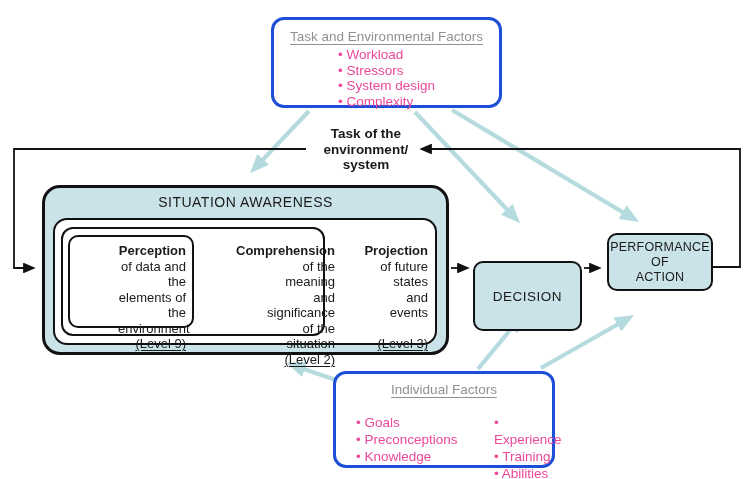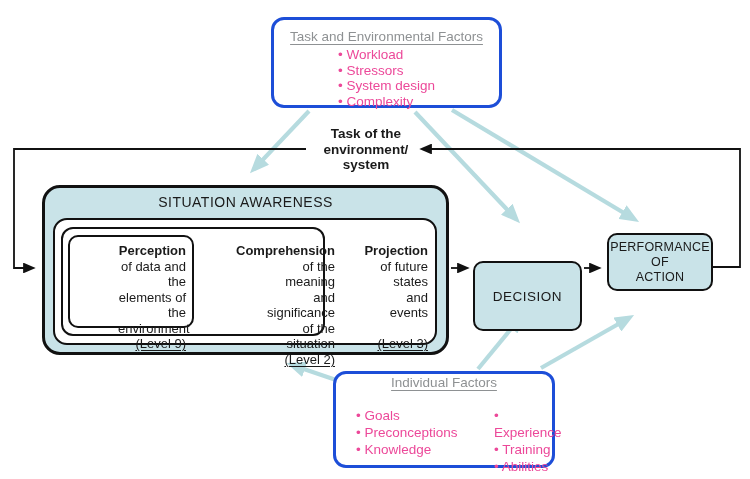--- a/index.html
+++ b/index.html
@@ -117,21 +117,21 @@
 and events</div>
     <div class="lvl-level" style="white-space: pre-line;">(Level 3)</div>
   </div>
 
   <div class="abs proc-box decision-box" style="left: 473px; top: 233px; width: 109px; height: 70px; white-space: pre-line; margin-top: 28px;">DECISION</div>
 
   <div class="abs proc-box performance-box" style="left: 607px; top: 233px; width: 106px; height: 58px; white-space: pre-line;">PERFORMANCE
 OF
 ACTION</div>
 
-  <div class="abs factor-box" style="left:333px;top:371px;width:222px;height:97px;padding-top:1px;">
+  <div class="abs factor-box" style="left:333px;top:371px;width:222px;height:97px;padding-top:8px;">
     <div class="factor-title" style="white-space: pre-line;">Individual Factors</div>
     <div class="cols">
       <div class="bullets col1">
           <div>• Goals</div>
           <div>• Preconceptions</div>
           <div>• Knowledge</div>
         </div>
       <div class="bullets">
           <div>• Experience</div>
           <div>• Training</div>

